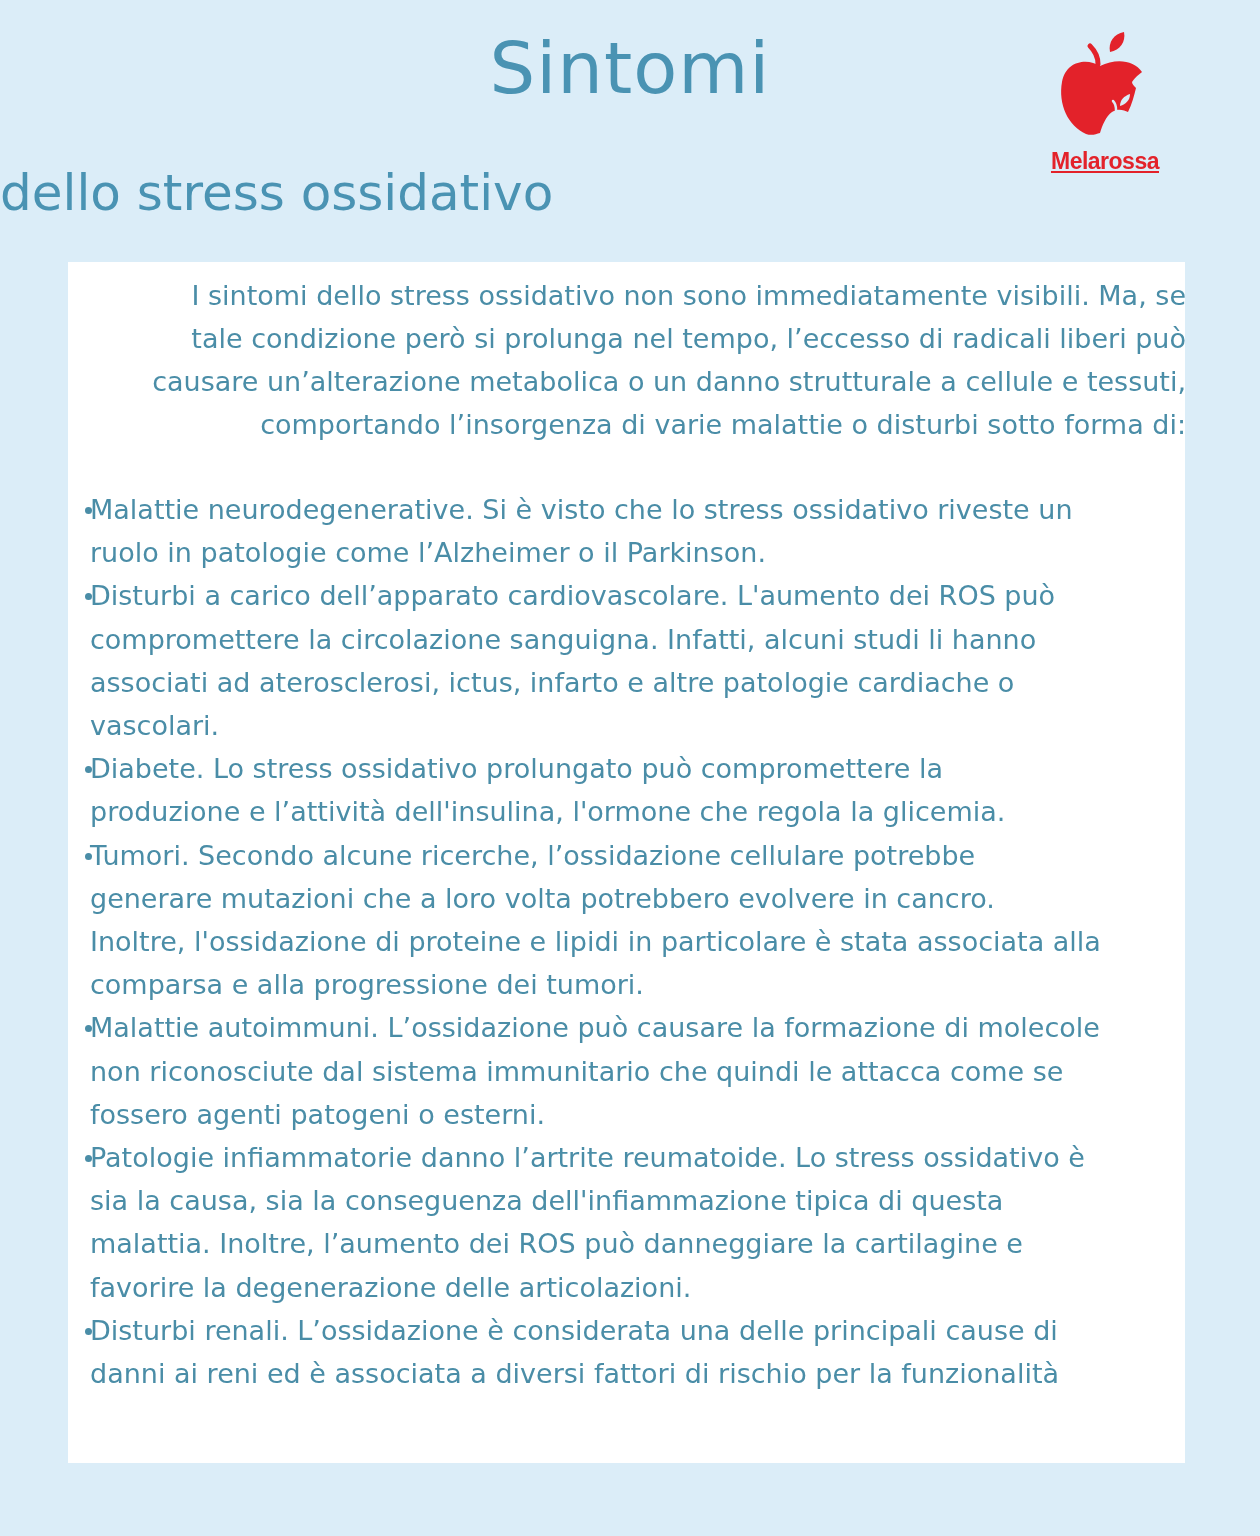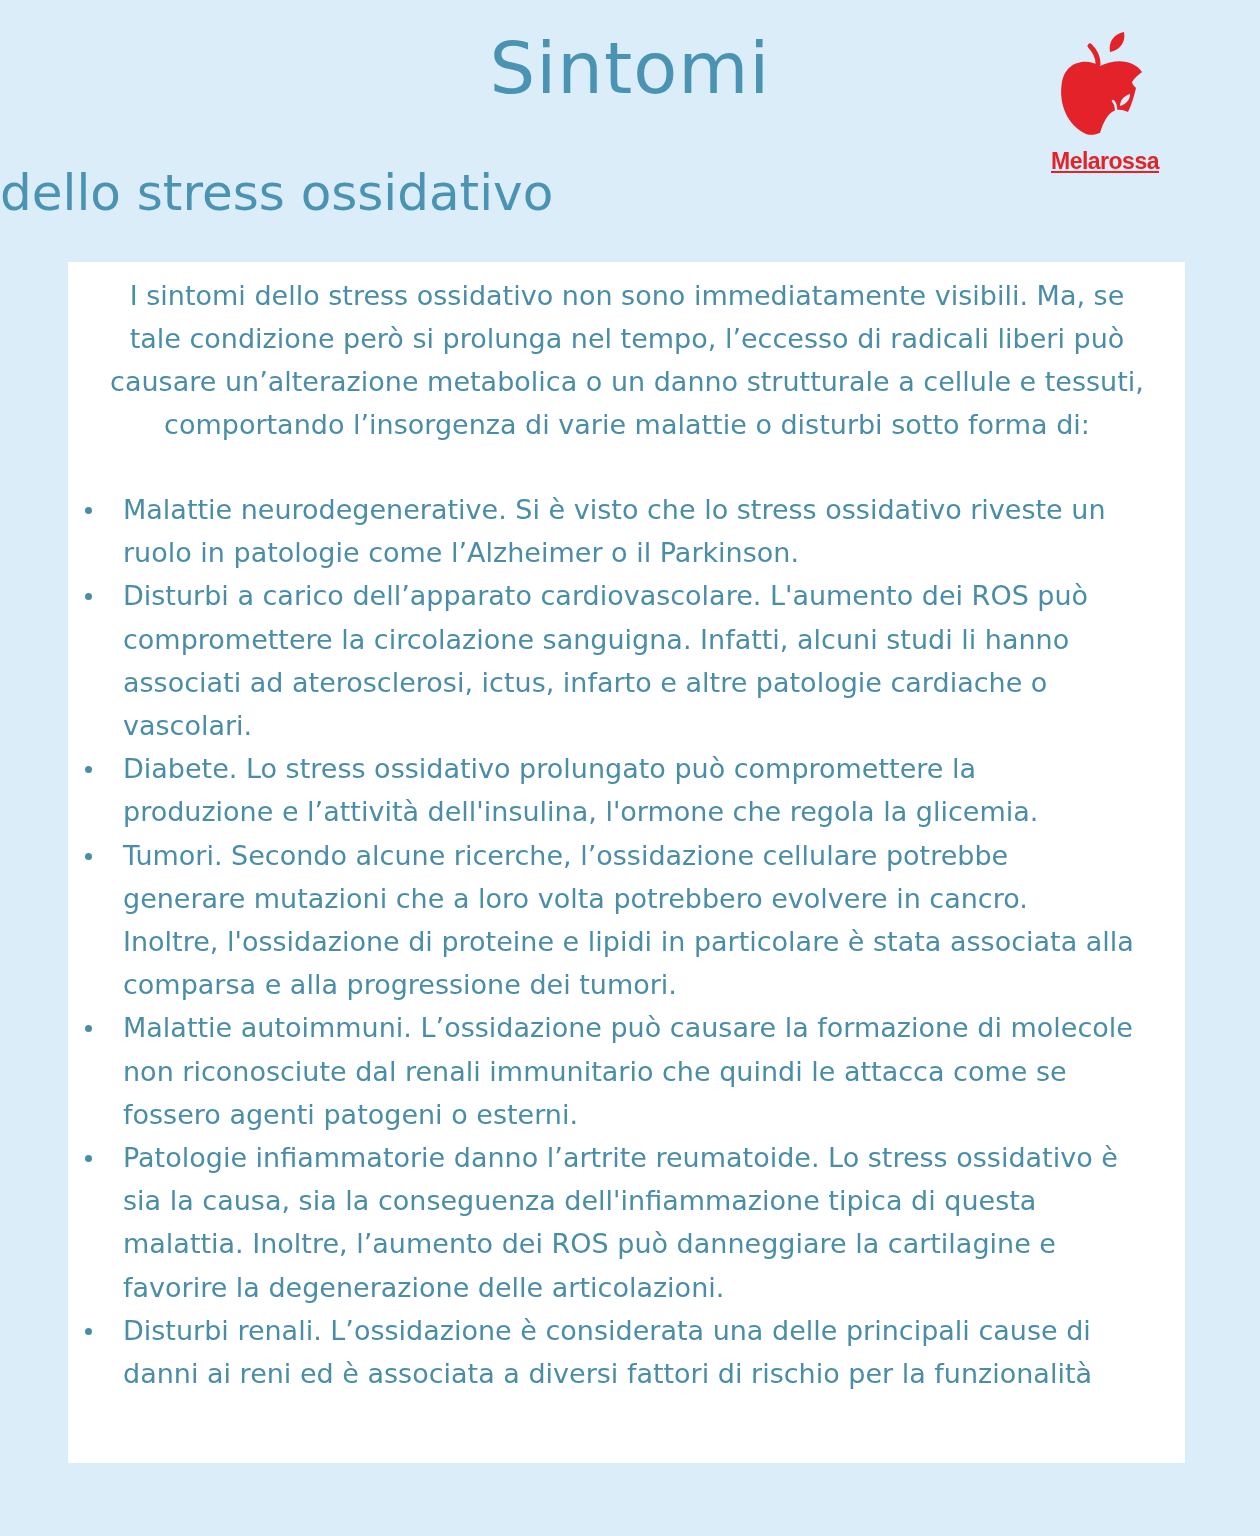--- a/index.html
+++ b/index.html
@@ -71,39 +71,39 @@
       width: 1117px;
       height: 1201px;
       background: #ffffff;
       box-sizing: border-box;
     }
     .intro {
       position: absolute;
       left: 0;
       top: 12px;
       width: 1118px;
-      text-align: center;
+      text-align: right;
       font-size: 27px;
       line-height: 43px;
       color: #4a8da7;
       margin: 0;
     }
     .intro span { display: block; white-space: nowrap; }
     .list {
       position: absolute;
       left: 0;
       top: 226px;
       width: 1117px;
       margin: 0;
       padding: 0;
       list-style: none;
     }
     .list-item {
       position: relative;
-      padding-left: 55px;
+      padding-left: 22px;
       font-size: 27px;
       line-height: 43.2px;
     }
     .bullet {
       position: absolute;
       left: 17px;
       top: 19px;
       width: 7px;
       height: 7px;
       border-radius: 50%;
@@ -173,21 +173,21 @@
     <li class="list-item">
       <span class="bullet"></span>
       <span class="line">Tumori. Secondo alcune ricerche, l’ossidazione cellulare potrebbe</span>
       <span class="line">generare mutazioni che a loro volta potrebbero evolvere in cancro.</span>
       <span class="line">Inoltre, l'ossidazione di proteine e lipidi in particolare è stata associata alla</span>
       <span class="line">comparsa e alla progressione dei tumori.</span>
     </li>
     <li class="list-item">
       <span class="bullet"></span>
       <span class="line">Malattie autoimmuni. L’ossidazione può causare la formazione di molecole</span>
-      <span class="line">non riconosciute dal renali immunitario che quindi le attacca come se</span>
+      <span class="line">non riconosciute dal sistema immunitario che quindi le attacca come se</span>
       <span class="line">fossero agenti patogeni o esterni.</span>
     </li>
     <li class="list-item">
       <span class="bullet"></span>
       <span class="line">Patologie infiammatorie danno l’artrite reumatoide. Lo stress ossidativo è</span>
       <span class="line">sia la causa, sia la conseguenza dell'infiammazione tipica di questa</span>
       <span class="line">malattia. Inoltre, l’aumento dei ROS può danneggiare la cartilagine e</span>
       <span class="line">favorire la degenerazione delle articolazioni.</span>
     </li>
     <li class="list-item">

